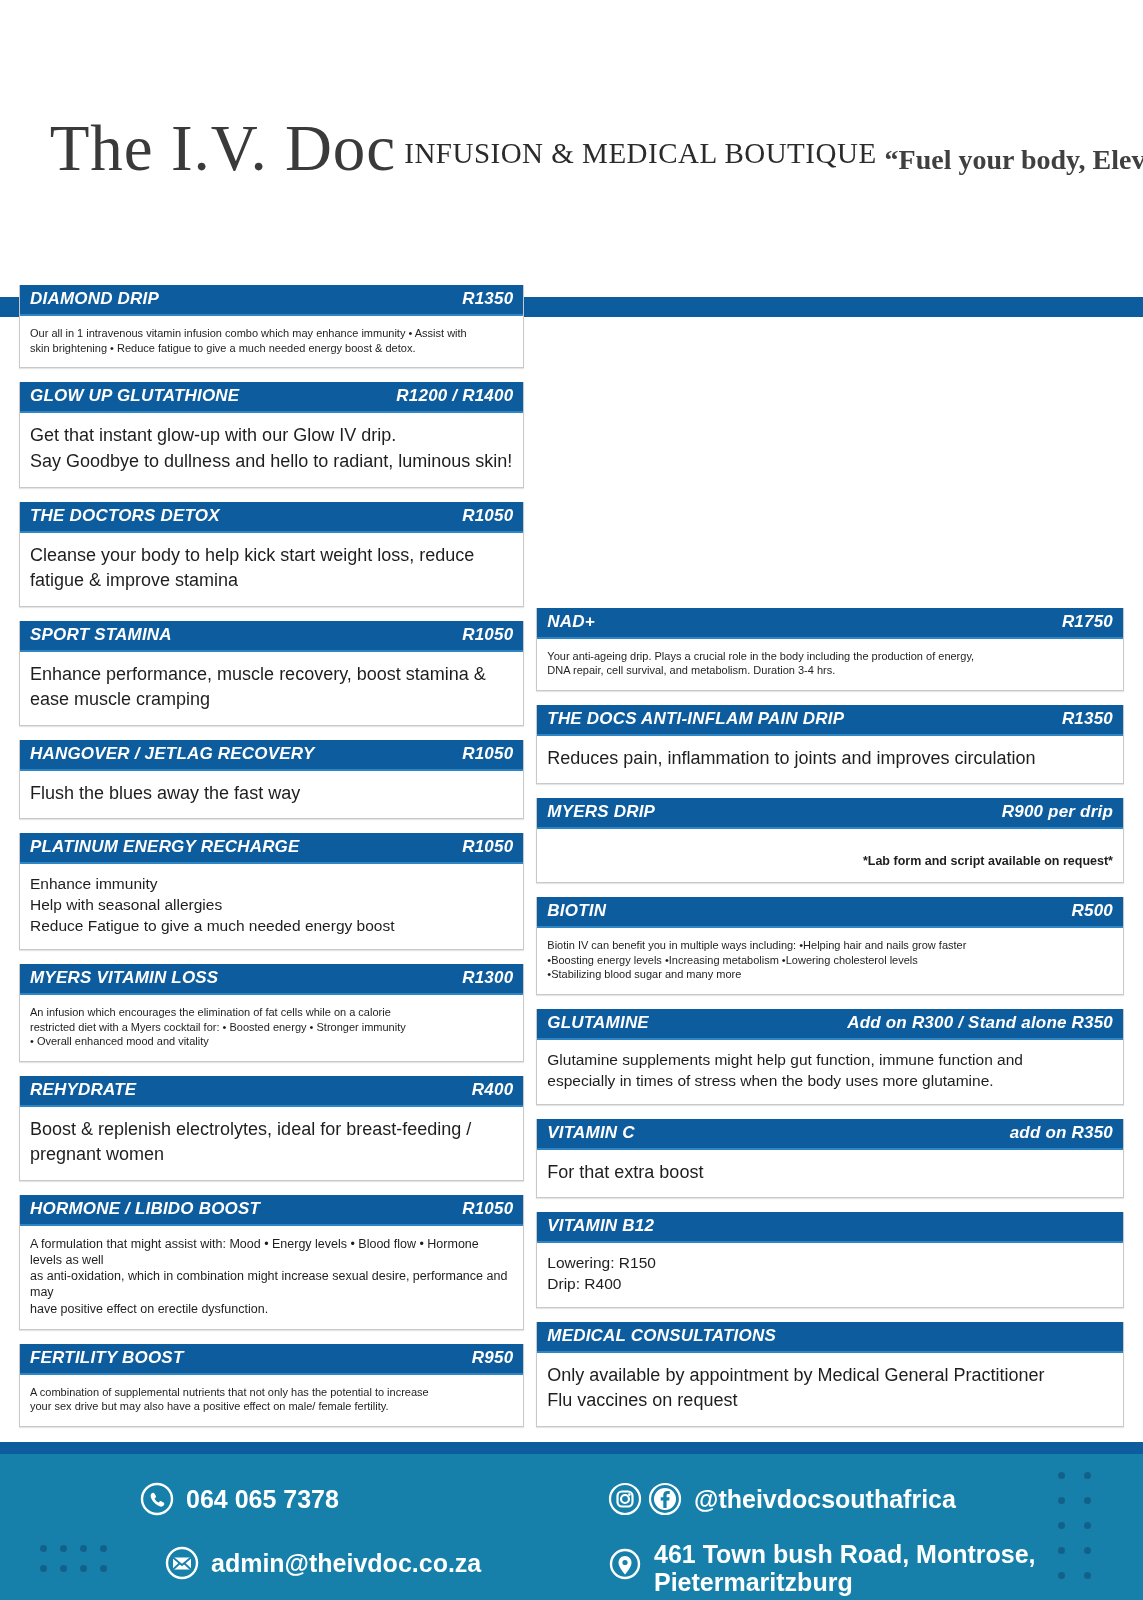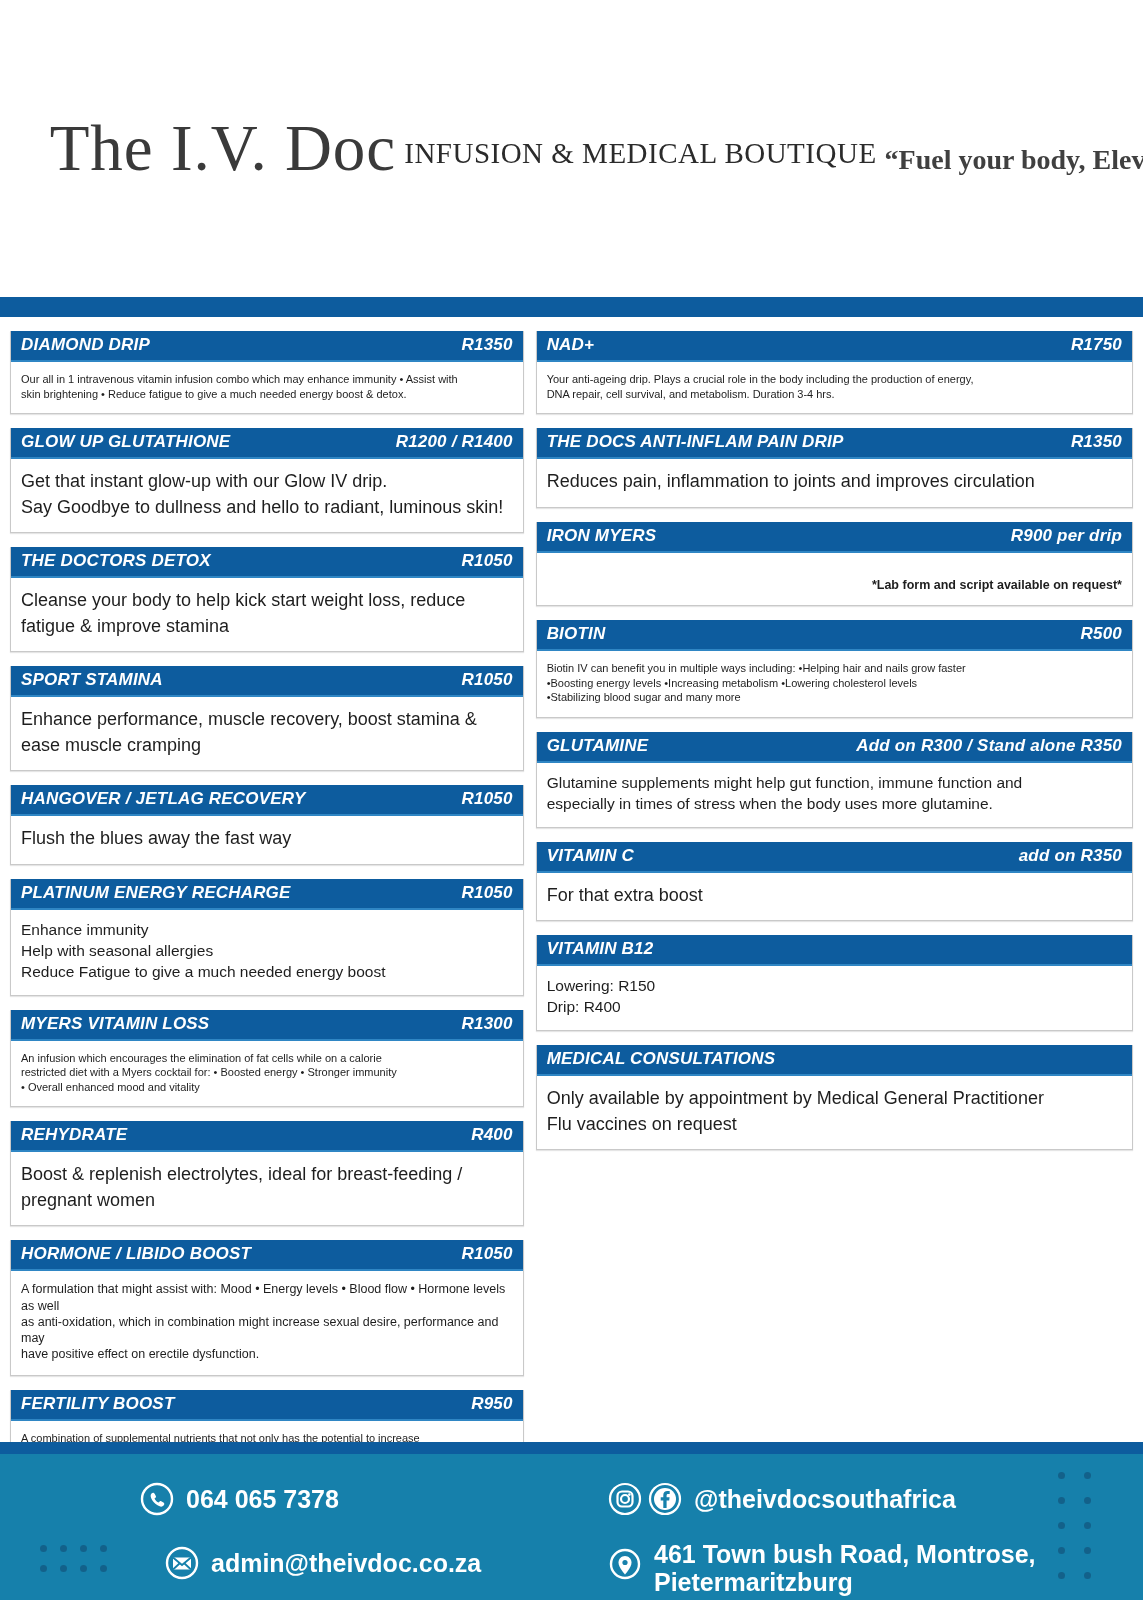--- a/index.html
+++ b/index.html
@@ -50,22 +50,22 @@
 
   
   .top-rule { height: 20px; background: #0d5c9e; width: 100%; }
   .gap-after-rule { height: 14px; background:#fff; }
 
   
   .columns {
     position: relative;
     display: flex;
     gap: 12px;
-    padding: 0 10px;
-    align-items: flex-start;
+    padding: 0 19px;
+    align-items: flex-end;
     height: 1110px;
   }
   .col { display: flex; flex-direction: column; }
   .col-left { width: 546px; }
   .col-right { width: 635px; }
 
   .card {
     background: #ffffff;
     border: 1px solid #c9c9c9;
     border-top: none;
@@ -313,21 +313,21 @@
           <div class="card-head">
             <span class="title">THE DOCS ANTI-INFLAM PAIN DRIP</span>
             <span class="price">R1350</span>
           </div>
           <div class="card-body big">
             <div>Reduces pain, inflammation to joints and improves circulation</div>
           </div>
         </div>
         <div class="card">
           <div class="card-head">
-            <span class="title">IRON MYERS</span>
+            <span class="title">MYERS DRIP</span>
             <span class="price">R900 per drip</span>
           </div>
           <div class="card-body ">
             <span class="footnote">*Lab form and script available on request*</span>
           </div>
         </div>
         <div class="card">
           <div class="card-head">
             <span class="title">BIOTIN</span>
             <span class="price">R500</span>

